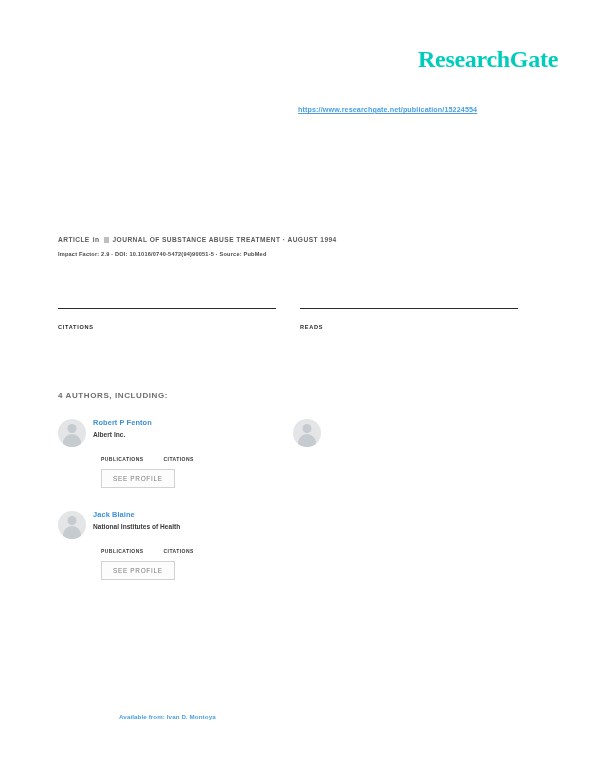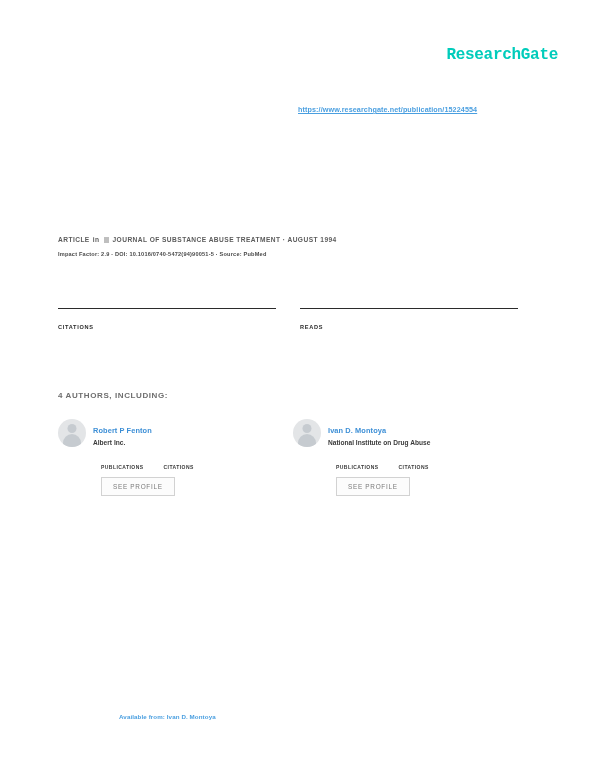--- a/index.html
+++ b/index.html
@@ -15,23 +15,23 @@
     font-family: "Liberation Sans", sans-serif;
     color: #333333;
     overflow: hidden;
   }
 
   
   .rg-logo {
     position: absolute;
     top: 46px;
     right: 42px;
-    font-family: Liberation Mono, monospace;
-    font-weight: bold;
-    font-size: 16px;
+    font-family: Liberation Serif, serif;
+    font-weight: bold;
+    font-size: 24px;
     letter-spacing: -0.3px;
     color: #00ccbb;
     white-space: nowrap;
   }
 
   
   .rg-url {
     position: absolute;
     top: 105px;
     left: 298px;
@@ -156,21 +156,21 @@
     transform: translateX(-50%);
   }
   .avatar .av-body {
     position: absolute;
     width: 18px; height: 13px;
     border-radius: 9px 9px 0 0;
     background: #c6cbd0;
     left: 50%; bottom: 0;
     transform: translateX(-50%);
   }
-  .author-info { flex: 1 1 auto; min-width: 0; margin-top: 8px; }
+  .author-info { flex: 1 1 auto; min-width: 0; }
   .author-name {
     font-size: 7.4px;
     font-weight: bold;
     color: #3d8fd6;
     letter-spacing: 0.1px;
     line-height: 10px;
     white-space: nowrap;
   }
   .author-affil {
     margin-top: 2px;
@@ -282,33 +282,39 @@
       </div>
       <div class="see-profile">SEE PROFILE</div>
     </div>
   </div>
 
   <div class="author-card">
     <div class="avatar">
       <div class="av-head"></div>
         <div class="av-body"></div>
     </div>
+  </div>
+
+  <div class="author-card">
+    <div class="avatar">
+      <div class="av-head"></div>
+        <div class="av-body"></div>
+    </div>
     <div class="author-info">
-      <div class="author-name">Ivan D. Montoya</div>
-      <div class="author-affil">National Institute on Drug Abuse</div>
+      <div class="author-name">Jack Blaine</div>
+      <div class="author-affil">National Institutes of Health</div>
       <div class="author-stats">
         <div class="astat">
           <div class="astat-value"></div>
           <div class="astat-label">PUBLICATIONS</div>
         </div>
         <div class="astat">
           <div class="astat-value"></div>
           <div class="astat-label">CITATIONS</div>
         </div>
       </div>
       <div class="see-profile">SEE PROFILE</div>
     </div>
   </div>
 
-
 </div>
 
 <div class="footer-note">Available from: Ivan D. Montoya</div>
 
 </body></html>

